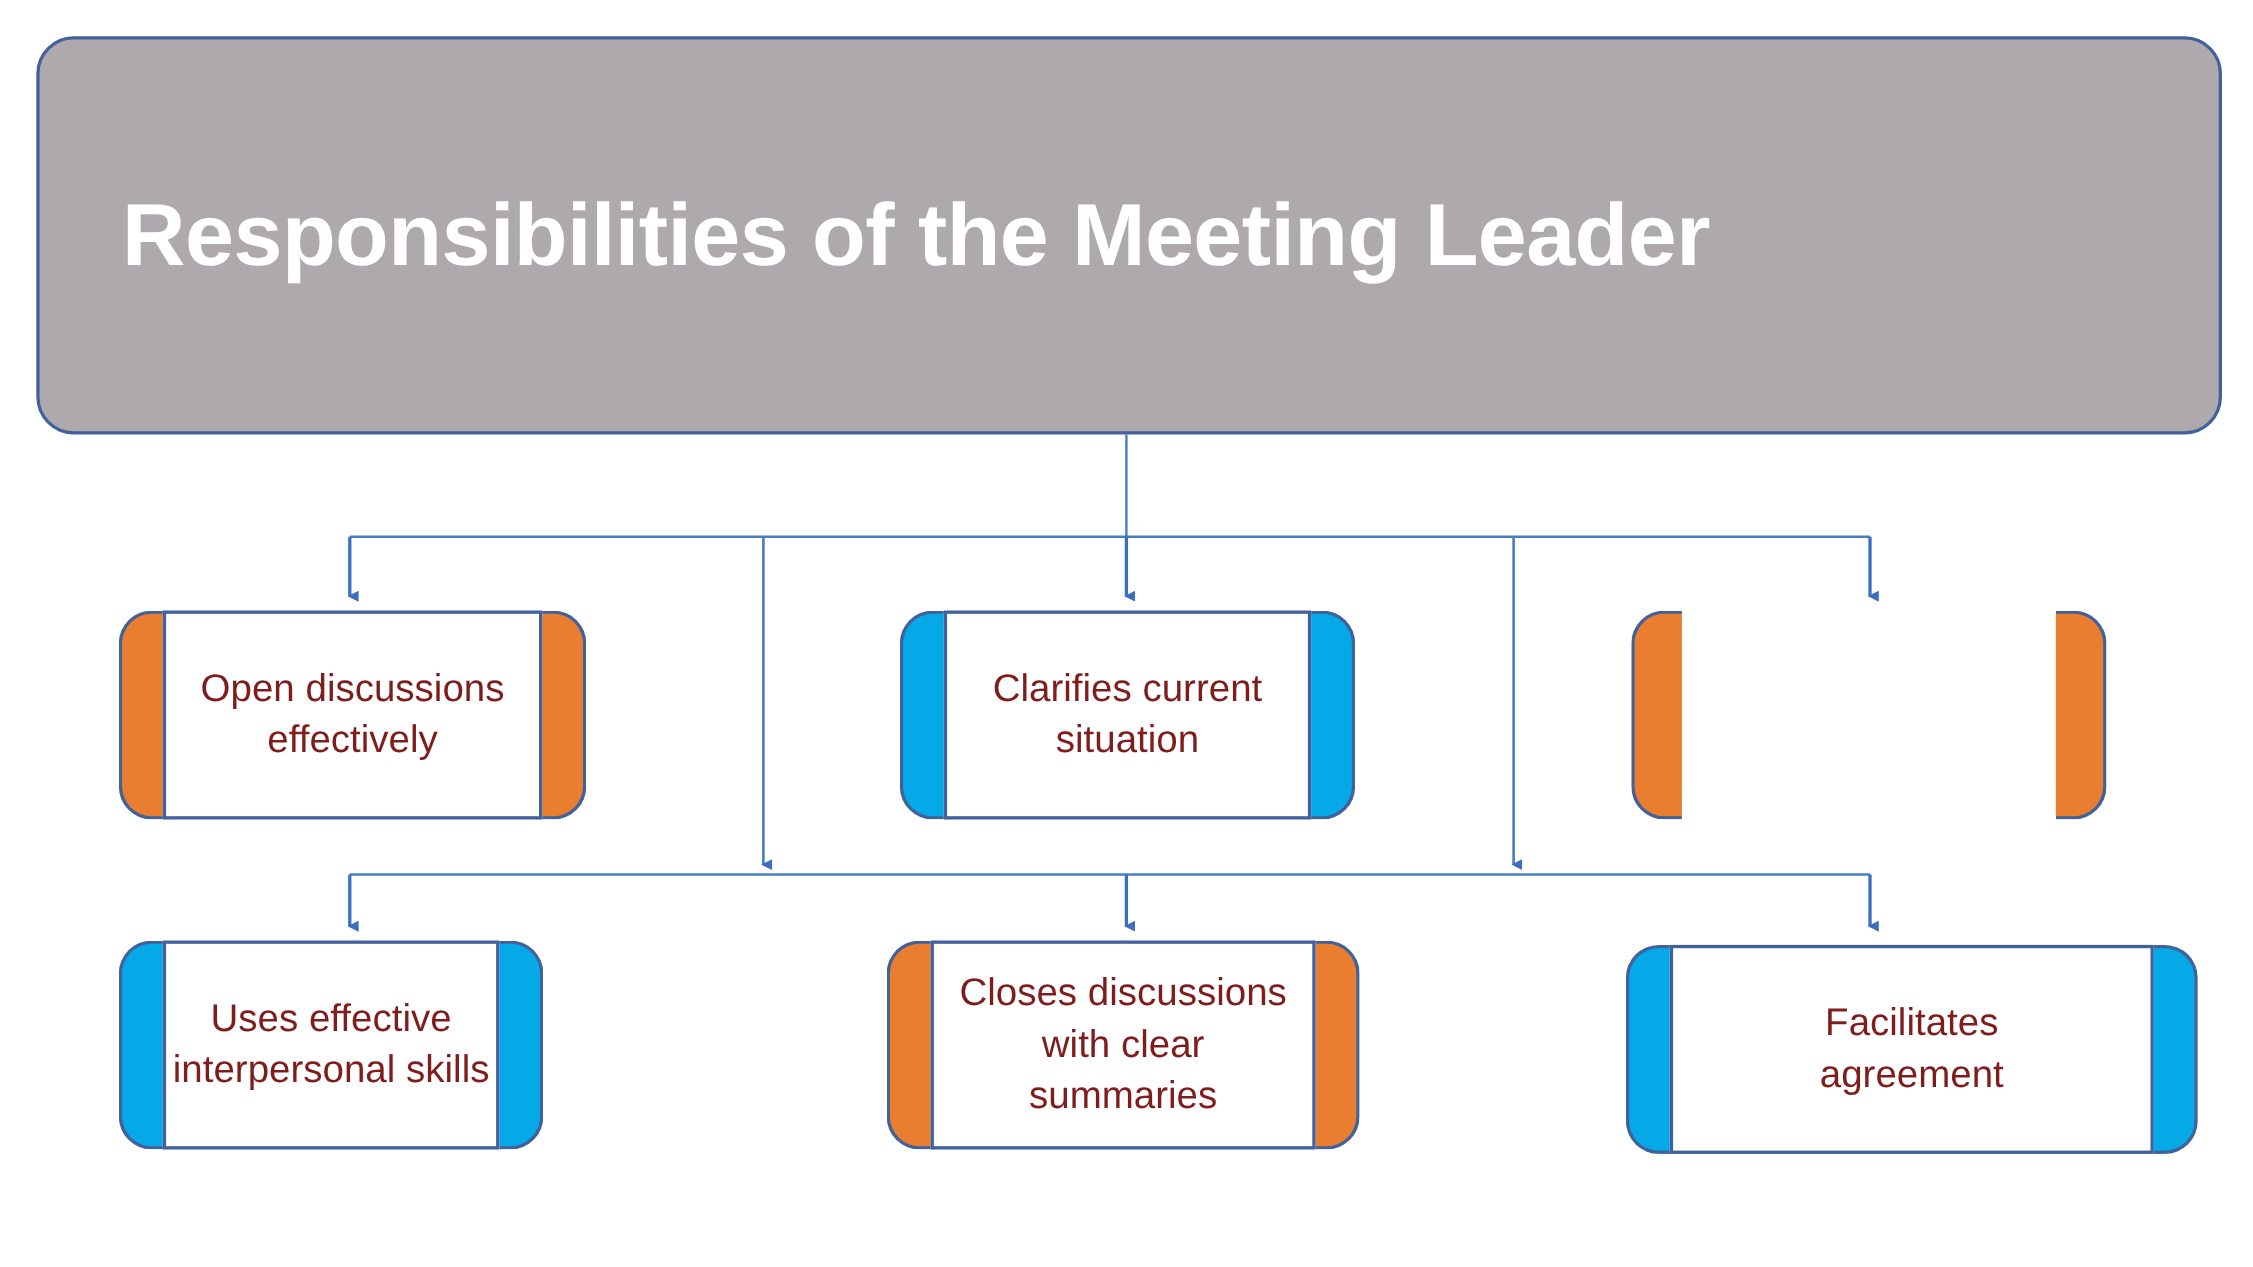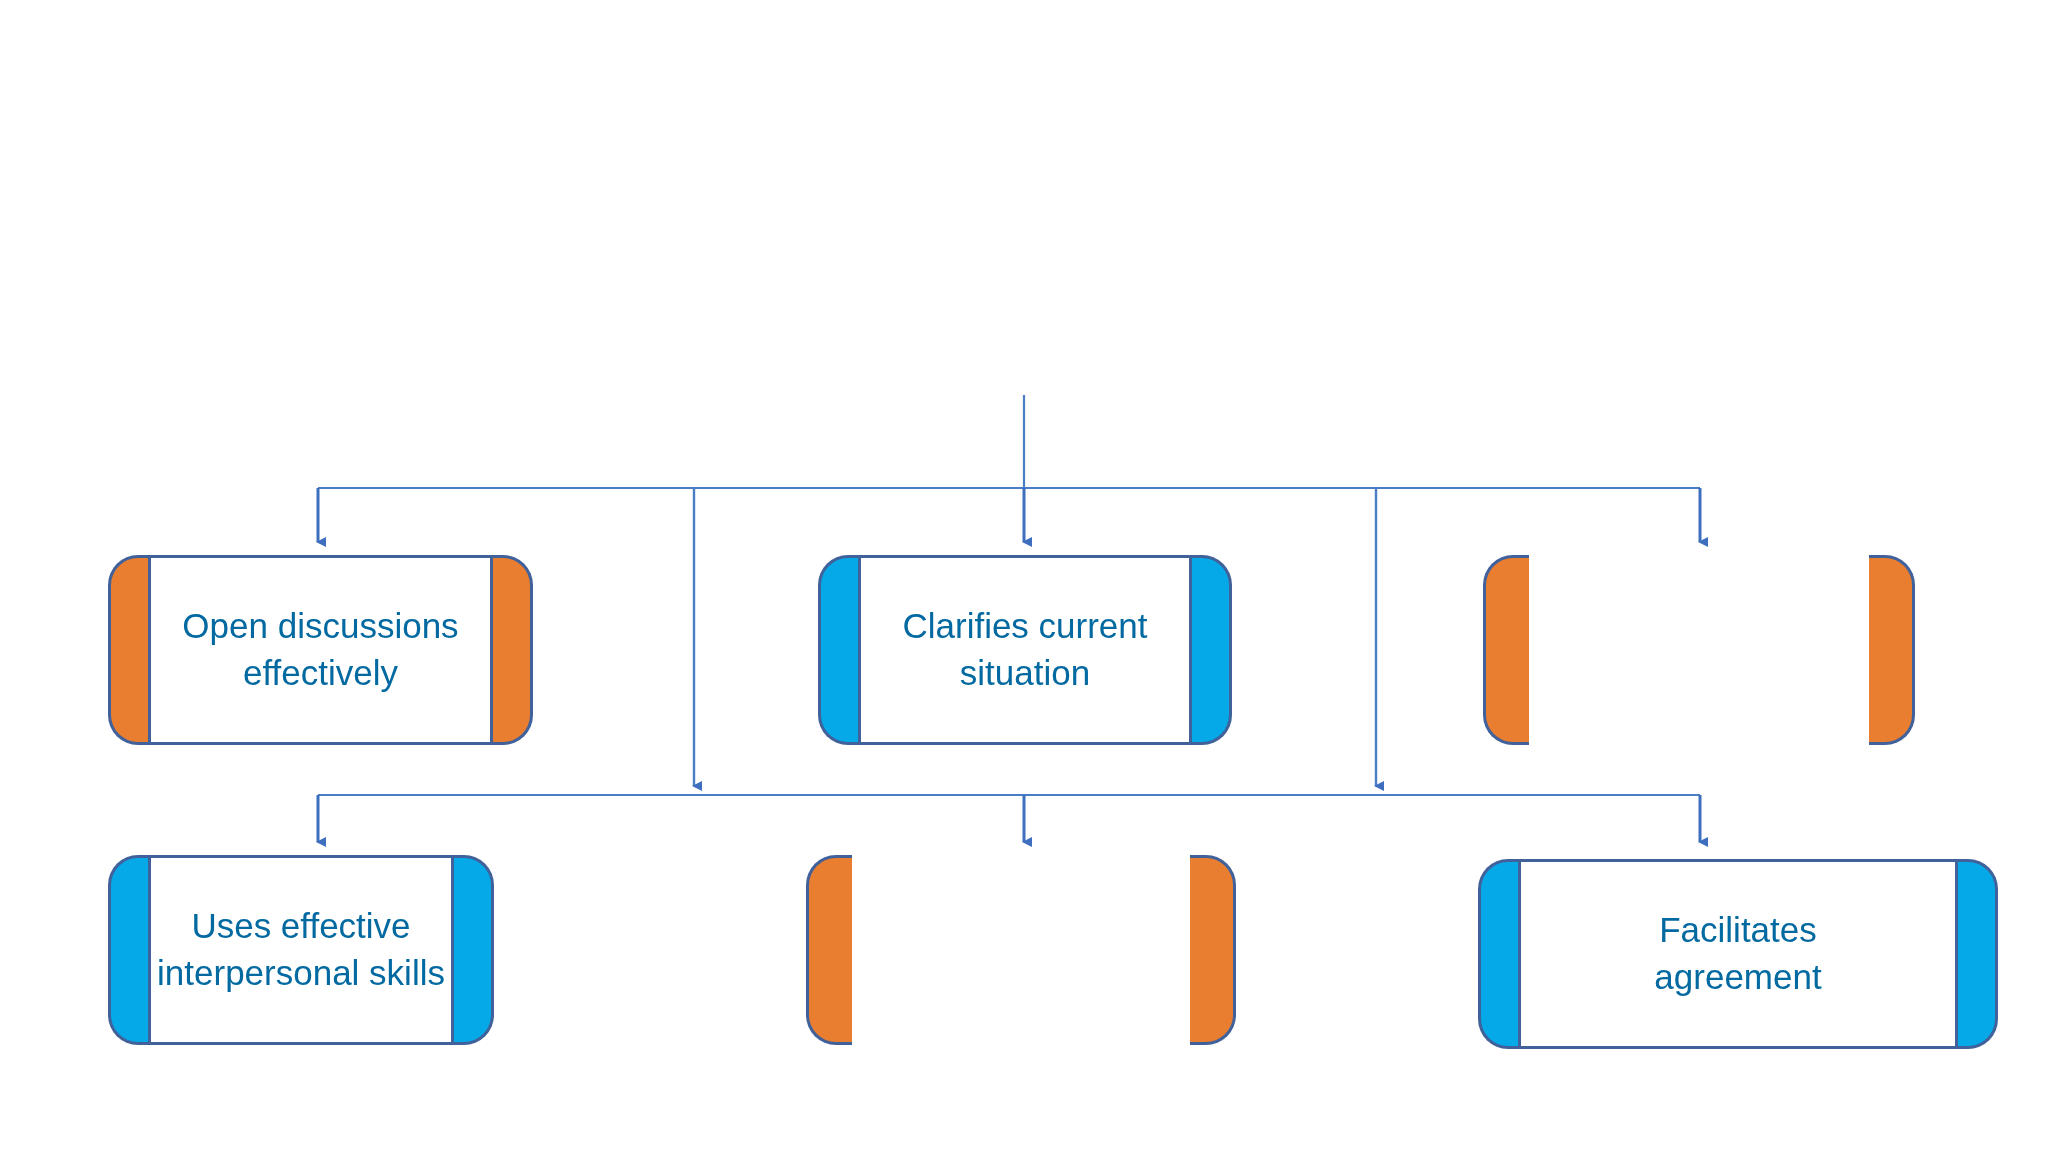--- a/index.html
+++ b/index.html
@@ -91,32 +91,35 @@
     box-sizing: border-box;
     background: #fefffe;
     border: 3px solid #41619b;
     display: flex;
     align-items: center;
     justify-content: center;
     text-align: center;
     padding: 0 6px;
   }
   .body .label {
-    color: #0369a1;
+    color: #7f1d1d;
     font-size: 35px;
     line-height: 1.33;
     white-space: pre-line;
     user-select: none;
   }
 </style>
 </head>
 <body>
 
 <div id="canvas">
 
+  <div id="title-box">
+    <div id="title-text">Responsibilities of the Meeting Leader</div>
+  </div>
 
   <svg id="connectors" viewBox="0 0 2048 1152" xmlns="http://www.w3.org/2000/svg">
     <defs>
       <marker id="arr" markerWidth="10" markerHeight="10" refX="5" refY="8" orient="auto" markerUnits="userSpaceOnUse">
         <path d="M0,0 L10,0 L5,10 z" fill="#3d6fbe"></path>
       </marker>
     </defs>
 
     <g stroke="#4a7ec4" stroke-width="2.2" fill="none">
 
@@ -176,20 +179,25 @@
     <div class="cap right blue"></div>
     <div class="body">
       <span class="label">Uses effective
 interpersonal skills</span>
     </div>
   </div>
 
   <div class="pbox" style="left:806px; top:855px; width:430px;">
     <div class="cap left orange"></div>
     <div class="cap right orange"></div>
+    <div class="body">
+      <span class="label">Closes discussions
+with clear
+summaries</span>
+    </div>
   </div>
 
   <div class="pbox" style="left:1478px; top:859px; width:520px;">
     <div class="cap left blue"></div>
     <div class="cap right blue"></div>
     <div class="body">
       <span class="label">Facilitates
 agreement</span>
     </div>
   </div>

